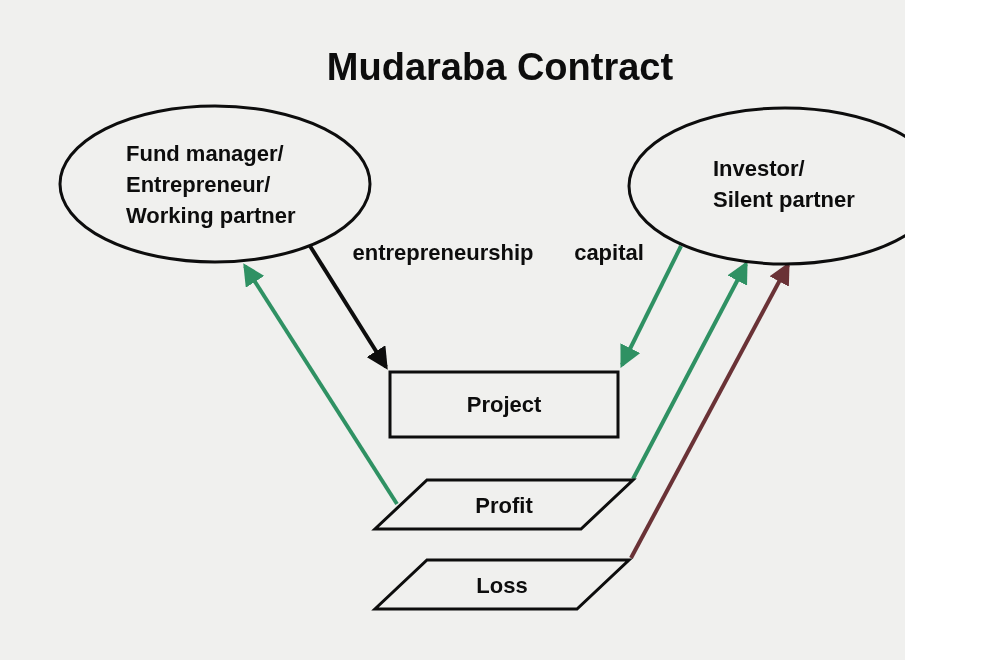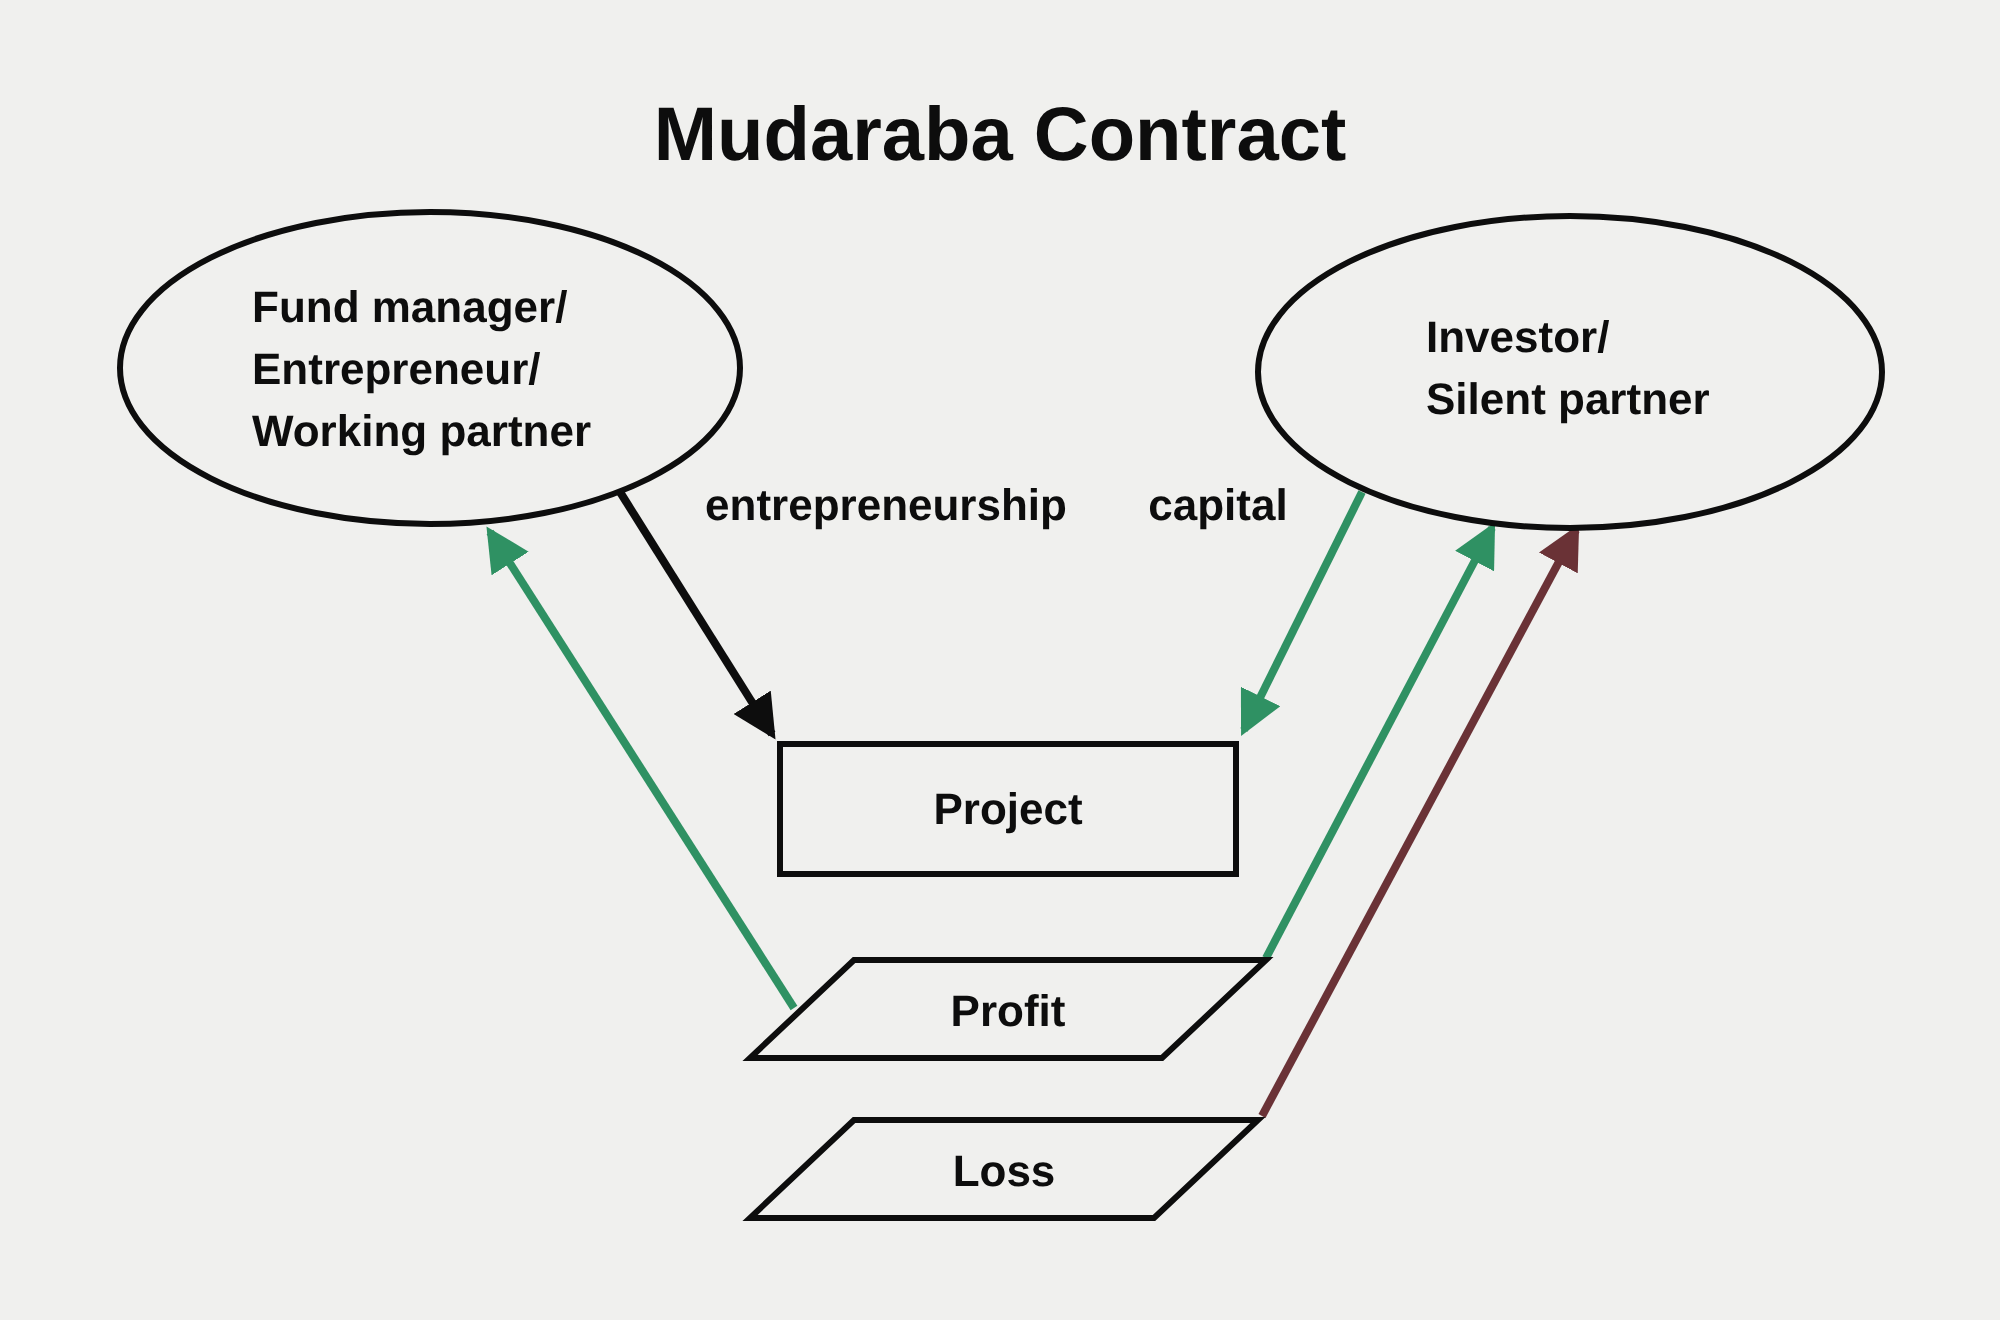--- a/index.html
+++ b/index.html
@@ -4,21 +4,21 @@
 <style>
   html, body {
     margin: 0;
     padding: 0;
   }
   body {
     font-family: "Liberation Sans", sans-serif;
   }
   .canvas {
     position: relative;
-    width: 1000px;
+    width: 905px;
     height: 660px;
     background: #f0f0ee;
     overflow: hidden;
   }
   svg { display: block; }
   .title-text {
     font-size: 38px;
     font-weight: bold;
     fill: #0d0d0d;
   }

